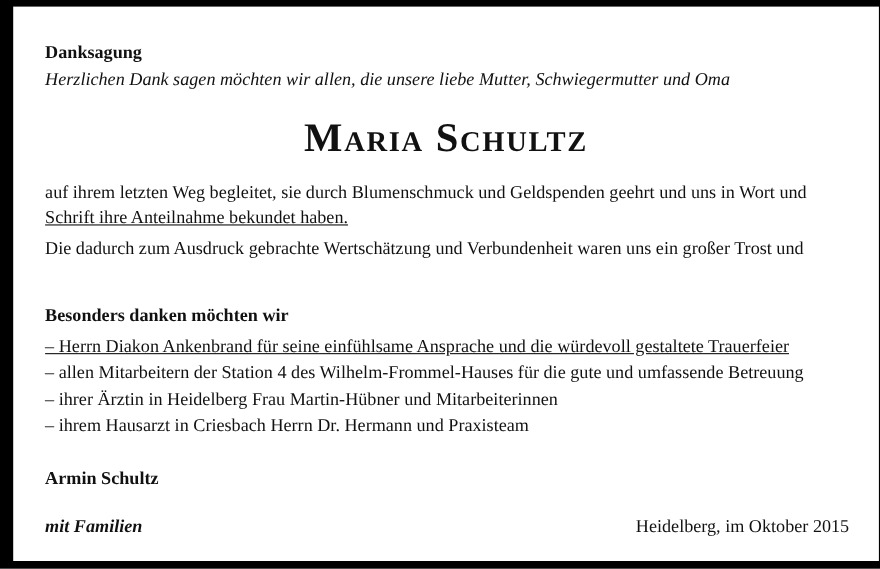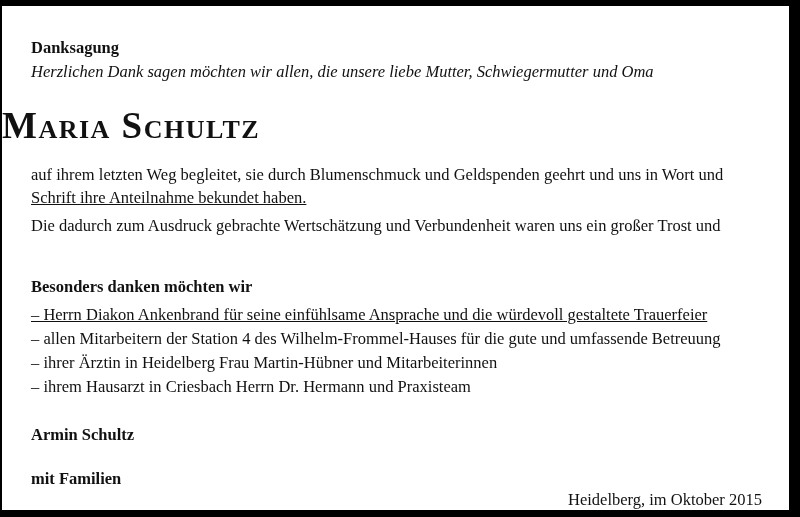--- a/index.html
+++ b/index.html
@@ -1,31 +1,31 @@
 <!DOCTYPE html>
 <html><head>
   <meta charset="utf-8">
   <style>
     html, body { margin: 0; padding: 0; }
     body {
       width: 800px; height: 517px; background: #000; position: relative; overflow: hidden;
       font-family: "Liberation Serif", "DejaVu Serif", serif; color: #111;
     }
     .page {
-      position: absolute; left: 2px; top: 6px; width: 787px; height: 504px;
+      position: absolute; left: 12px; top: 6px; width: 787px; height: 504px;
       background: #fff;
     }
     .t { position: absolute; white-space: nowrap; font-size: 16.5px; line-height: 22px; }
     .b { font-weight: bold; }
     .title {
-      position: absolute; left: 0; width: 787px; top: 98px; 
+      position: absolute; left: 0; width: 787px; top: 98px; text-align: center;
       font-size: 37px; letter-spacing: 1.5px; font-weight: bold; color: #111;
       font-variant: small-caps; line-height: 44px;
     }
-    .right { text-align: right; margin-top: 21px; }
+    .right { text-align: right; }
   </style>
 </head>
 <body>
 
 <div class="page">
   <div class="t b" style="left:29px; top:31px;">Danksagung</div>
   <div class="t" style="left:29px; top:55px;font-style:italic;">Herzlichen Dank sagen möchten wir allen, die unsere liebe Mutter, Schwiegermutter und Oma</div>
 
   <div class="title">Maria Schultz</div>
 
@@ -35,16 +35,16 @@
   <div class="t" style="left:29px; top:209px;">Die dadurch zum Ausdruck gebrachte Wertschätzung und Verbundenheit waren uns ein großer Trost und</div>
 
   <div class="t b" style="left:29px; top:270px;">Besonders danken möchten wir</div>
 
   <div class="t" style="left:29px; top:298px;text-decoration:underline;">– Herrn Diakon Ankenbrand für seine einfühlsame Ansprache und die würdevoll gestaltete Trauerfeier</div>
   <div class="t" style="left:29px; top:322px;">– allen Mitarbeitern der Station 4 des Wilhelm-Frommel-Hauses für die gute und umfassende Betreuung</div>
   <div class="t" style="left:29px; top:346px;">– ihrer Ärztin in Heidelberg Frau Martin-Hübner und Mitarbeiterinnen</div>
   <div class="t" style="left:29px; top:370px;">– ihrem Hausarzt in Criesbach Herrn Dr. Hermann und Praxisteam</div>
 
   <div class="t b" style="left:29px; top:418px;">Armin Schultz</div>
-  <div class="t b" style="left:29px; top:462px;">mit Familien</div>
+  <div class="t b" style="left:29px; top:462px;font-style:italic;">mit Familien</div>
 
   <div class="t right" style="right:27px; top:462px;">Heidelberg, im Oktober 2015</div>
 </div>
 
 </body></html>

